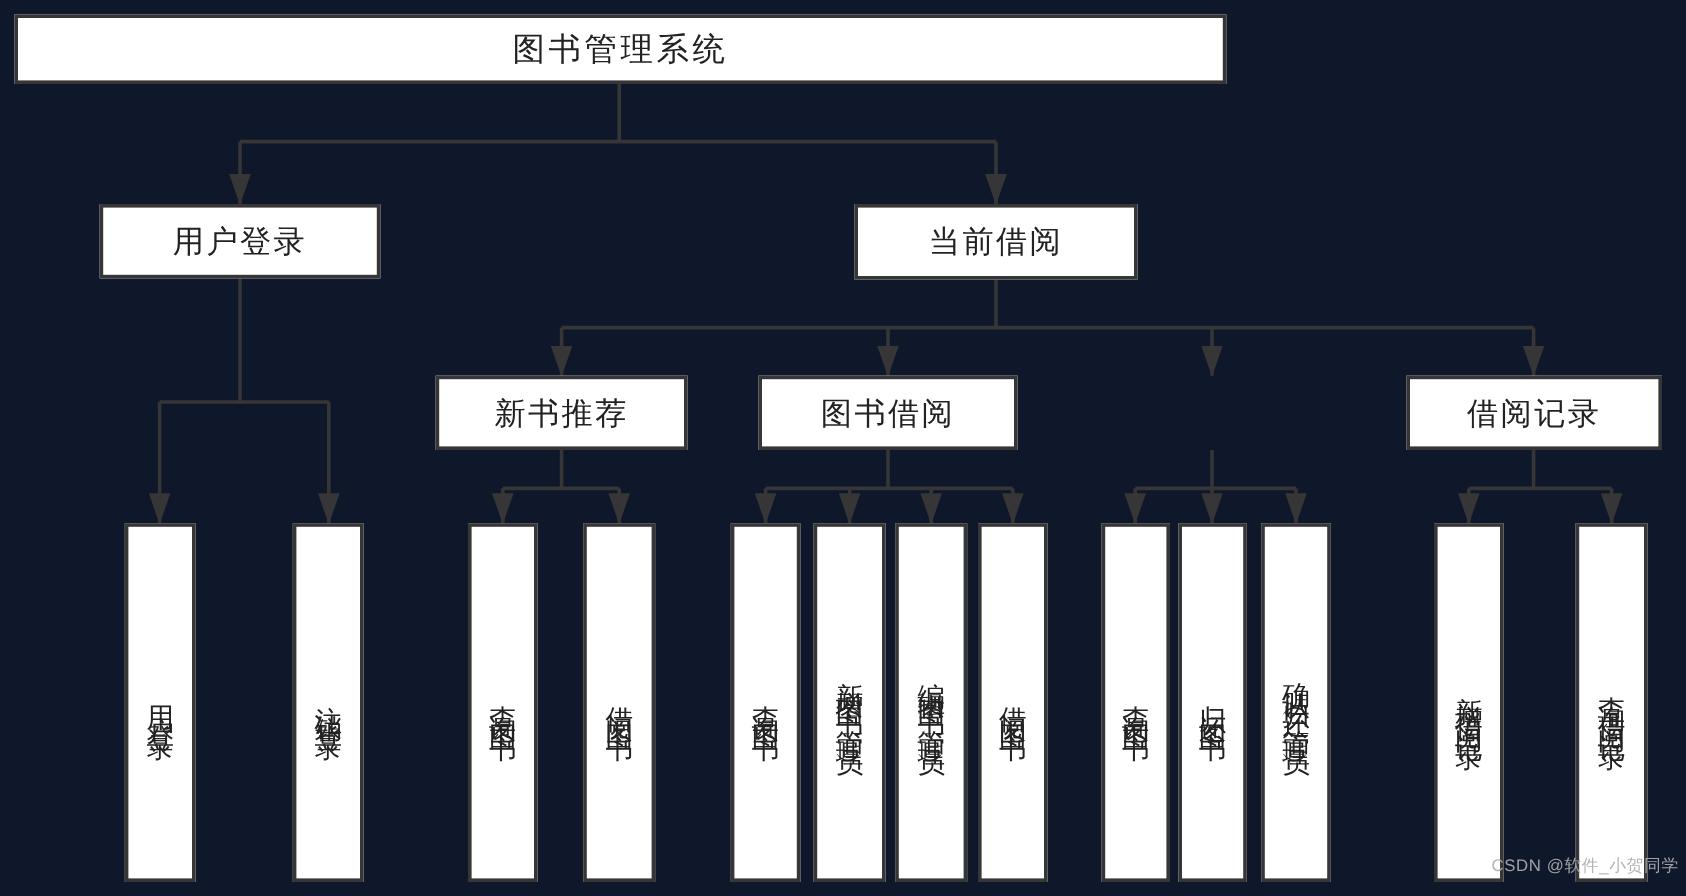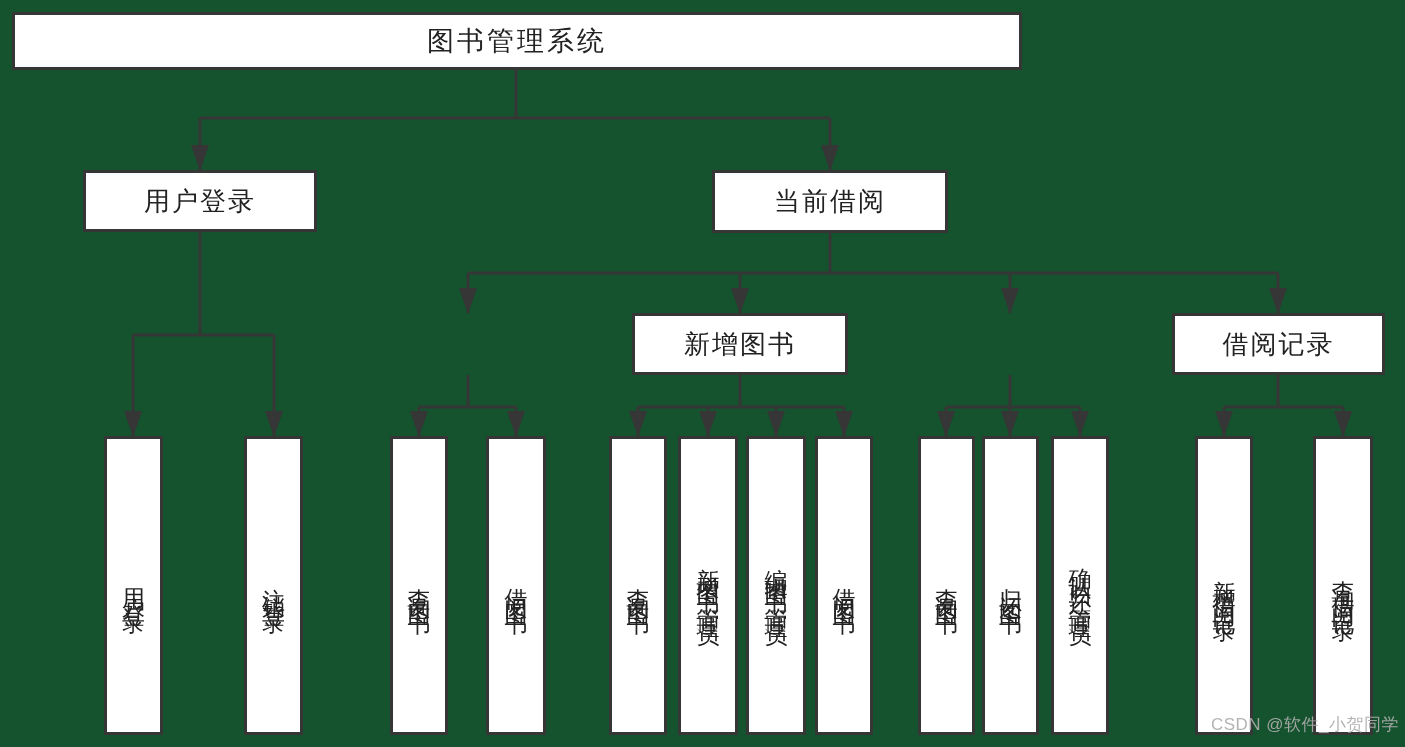--- a/index.html
+++ b/index.html
@@ -1,20 +1,20 @@
 <!DOCTYPE html>
 <html><head>
 <meta charset="utf-8">
 <style>
   html, body { margin: 0; padding: 0; background: #ffffff; }
   .stage {
     position: relative;
     width: 1405px;
     height: 747px;
-    background: #14532d;
+    background: #0f172a;
     font-family: "Liberation Sans", sans-serif;
     color: #222222;
     overflow: hidden;
   }
   svg.connectors {
     position: absolute;
     left: 0; top: 0;
     width: 1405px; height: 747px;
   }
   svg.connectors path, svg.connectors line {
@@ -39,21 +39,21 @@
     writing-mode: vertical-rl;
     text-orientation: mixed;
     font-size: 23px;
     letter-spacing: 8px;
     line-height: 1;
   }
   .watermark {
     position: absolute;
     top: 713px;
     right: 6px;
-    font-size: 17px;
+    font-size: 14px;
     letter-spacing: 0.5px;
     color: rgba(172,172,172,0.92);
     z-index: 5;
     white-space: nowrap;
   }
 </style>
 </head>
 <body>
 
 <div class="stage">
@@ -103,22 +103,25 @@
     <span>图书管理系统</span>
   </div>
 
   <div class="box h2" style="left:83px;top:170px;width:234px;height:62px">
     <span>用户登录</span>
   </div>
   <div class="box h2" style="left:712px;top:170px;width:236px;height:63px">
     <span>当前借阅</span>
   </div>
 
+  <div class="box h2" style="left:363px;top:313px;width:210px;height:62px">
+    <span>新书推荐</span>
+  </div>
   <div class="box h2" style="left:632px;top:313px;width:216px;height:62px">
-    <span>新增图书</span>
+    <span>图书借阅</span>
   </div>
   <div class="box h2" style="left:1172px;top:313px;width:213px;height:62px">
     <span>借阅记录</span>
   </div>
 
   <div class="box leaf" style="left:104px;top:436px;width:59px;height:299px">
     <span>用户登录</span>
   </div>
   <div class="box leaf" style="left:244px;top:436px;width:59px;height:299px">
     <span>注销登录</span>

